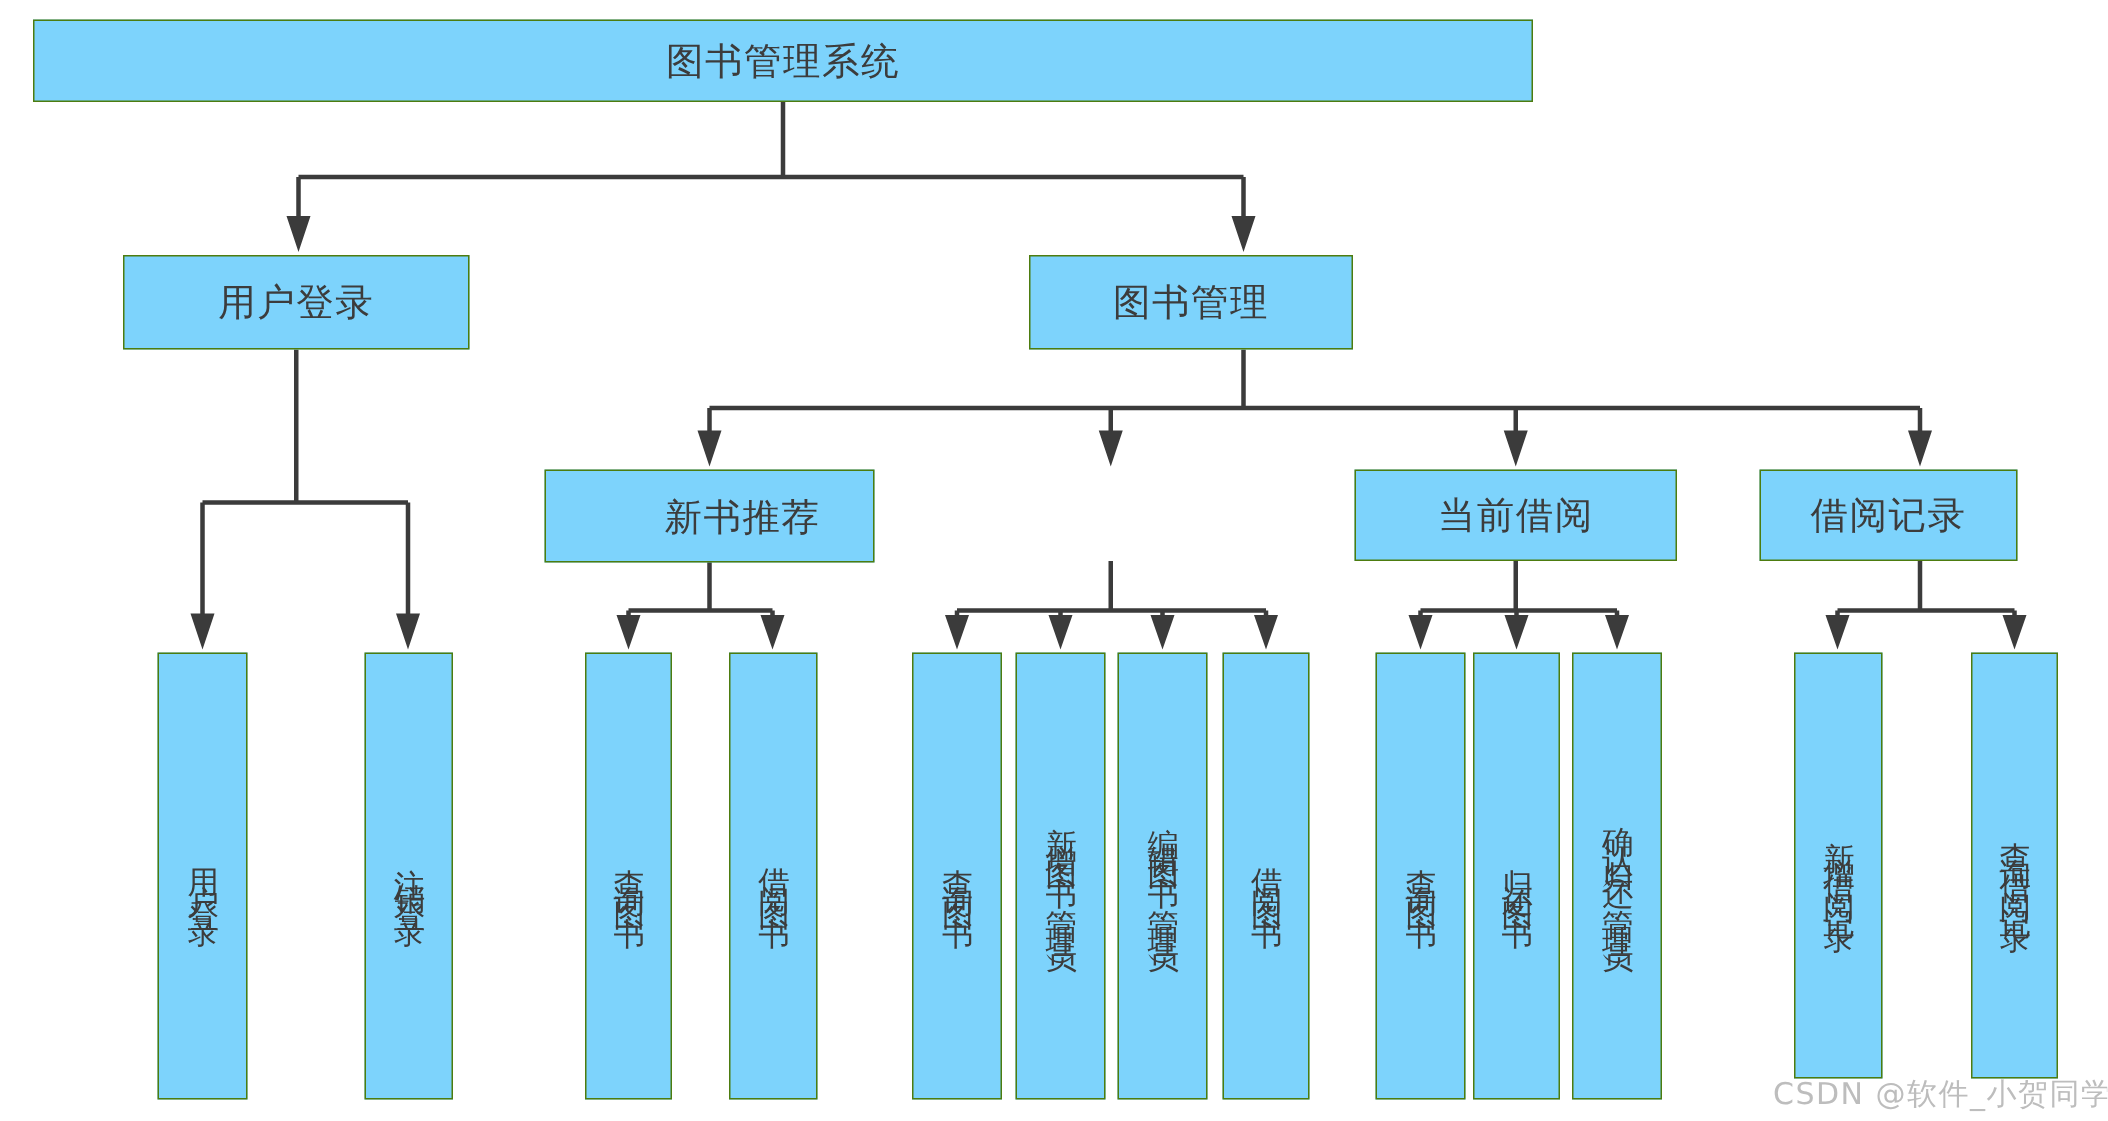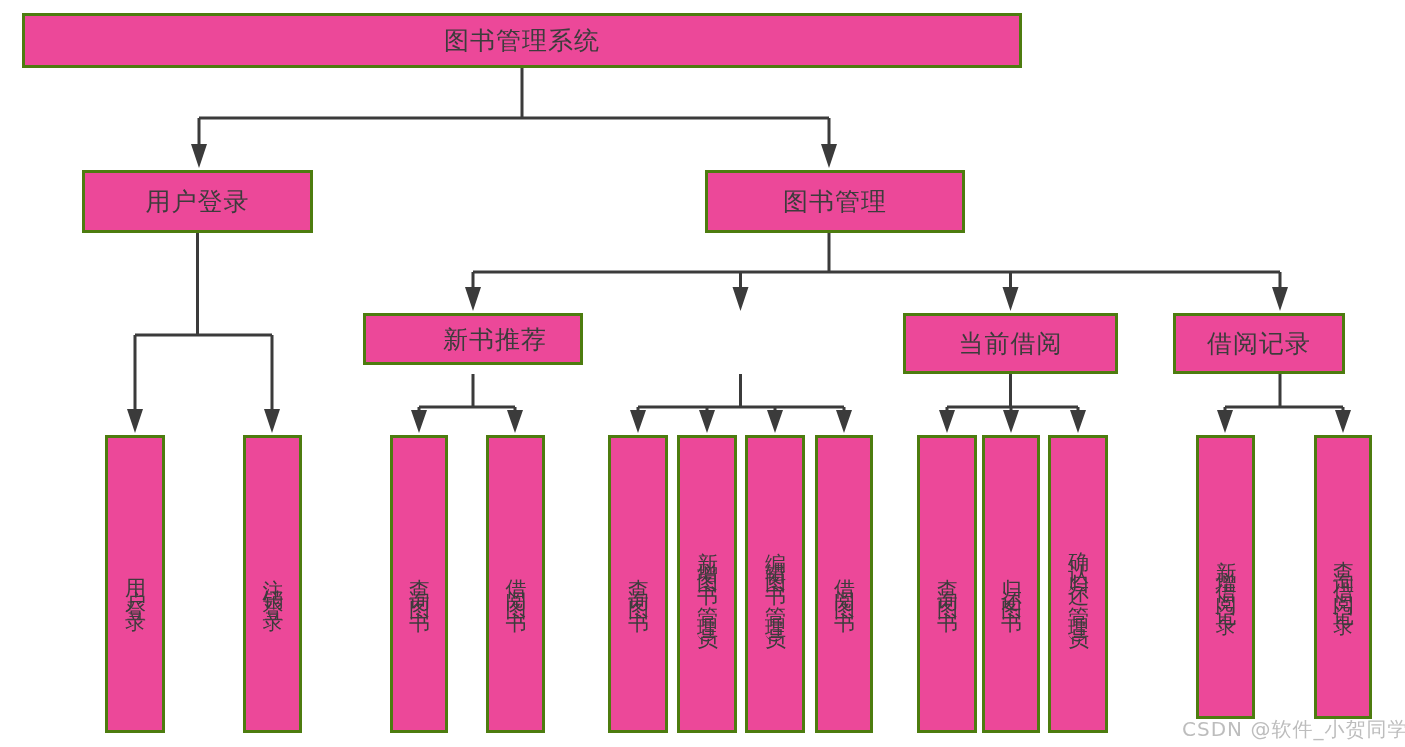--- a/index.html
+++ b/index.html
@@ -4,21 +4,21 @@
 <style>
   html,body { margin:0; padding:0; background:#ffffff; }
   .stage {
     position:relative; width:1405px; height:747px; background:#ffffff;
     font-family:"DejaVu Sans","Liberation Sans",sans-serif;
     overflow:hidden;
   }
   .connectors { position:absolute; left:0; top:0; width:1405px; height:747px; }
   .node {
     position:absolute; box-sizing:border-box;
-    border:3px solid #4d7c0f; background:#ec4899;
+    border:1px solid #4d7c0f; background:#7dd3fc;
     display:flex; align-items:center; justify-content:center;
     color:#3c3c3c; font-size:25px; letter-spacing:1px;
     text-align:center; z-index:1;
   }
   .leaf {
     writing-mode:vertical-rl;
     font-size:21px; letter-spacing:11px; line-height:1;
   }
   .watermark {
     position:absolute; left:1182px; top:716px; z-index:2;
@@ -46,23 +46,23 @@
              M630 410 L646 410 L638 433 Z  M699 410 L715 410 L707 433 Z
              M767 410 L783 410 L775 433 Z  M836 410 L852 410 L844 433 Z
              M939 410 L955 410 L947 433 Z  M1003 410 L1019 410 L1011 433 Z
              M1070 410 L1086 410 L1078 433 Z
              M1217 410 L1233 410 L1225 433 Z  M1335 410 L1351 410 L1343 433 Z"></path>
   </svg>
 
   <div class="node" style="left:22px; top:13px; width:1000px; height:55px;">图书管理系统</div>
 
   <div class="node" style="left:82px; top:170px; width:231px; height:63px;">用户登录</div>
-  <div class="node" style="left:705px; top:170px; width:260px; height:63px;">图书管理</div>
+  <div class="node" style="left:686px; top:170px; width:216px; height:63px;">图书管理</div>
 
-  <div class="node" style="left:363px; top:313px; width:220px; height:52px;padding-left:44px;">新书推荐</div>
+  <div class="node" style="left:363px; top:313px; width:220px; height:62px;padding-left:44px;">新书推荐</div>
   <div class="node" style="left:903px; top:313px; width:215px; height:61px;">当前借阅</div>
   <div class="node" style="left:1173px; top:313px; width:172px; height:61px;">借阅记录</div>
 
   <div class="node leaf" style="left:105px; top:435px; width:60px; height:298px;">用户登录</div>
   <div class="node leaf" style="left:243px; top:435px; width:59px; height:298px;">注销登录</div>
 
   <div class="node leaf" style="left:390px; top:435px; width:58px; height:298px;">查询图书</div>
   <div class="node leaf" style="left:486px; top:435px; width:59px; height:298px;">借阅图书</div>
 
   <div class="node leaf" style="left:608px; top:435px; width:60px; height:298px;">查询图书</div>

